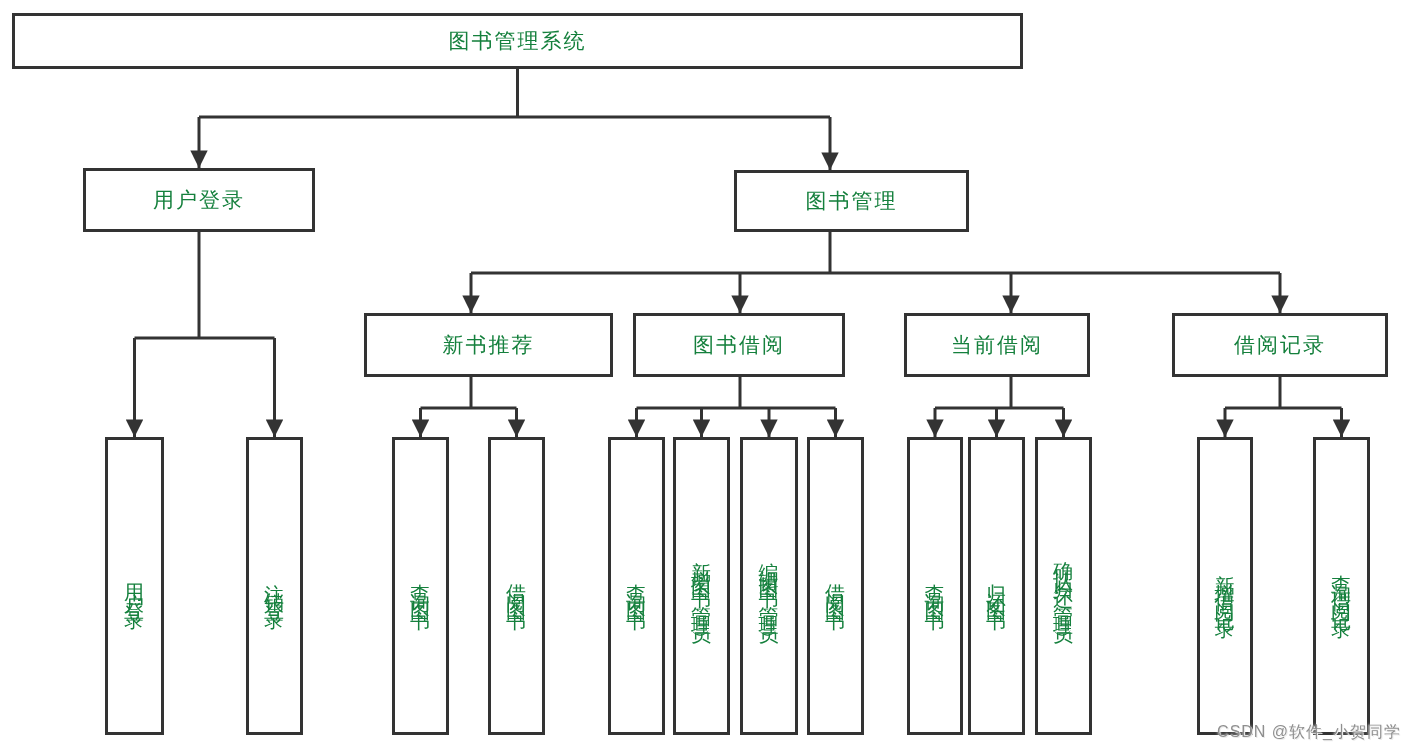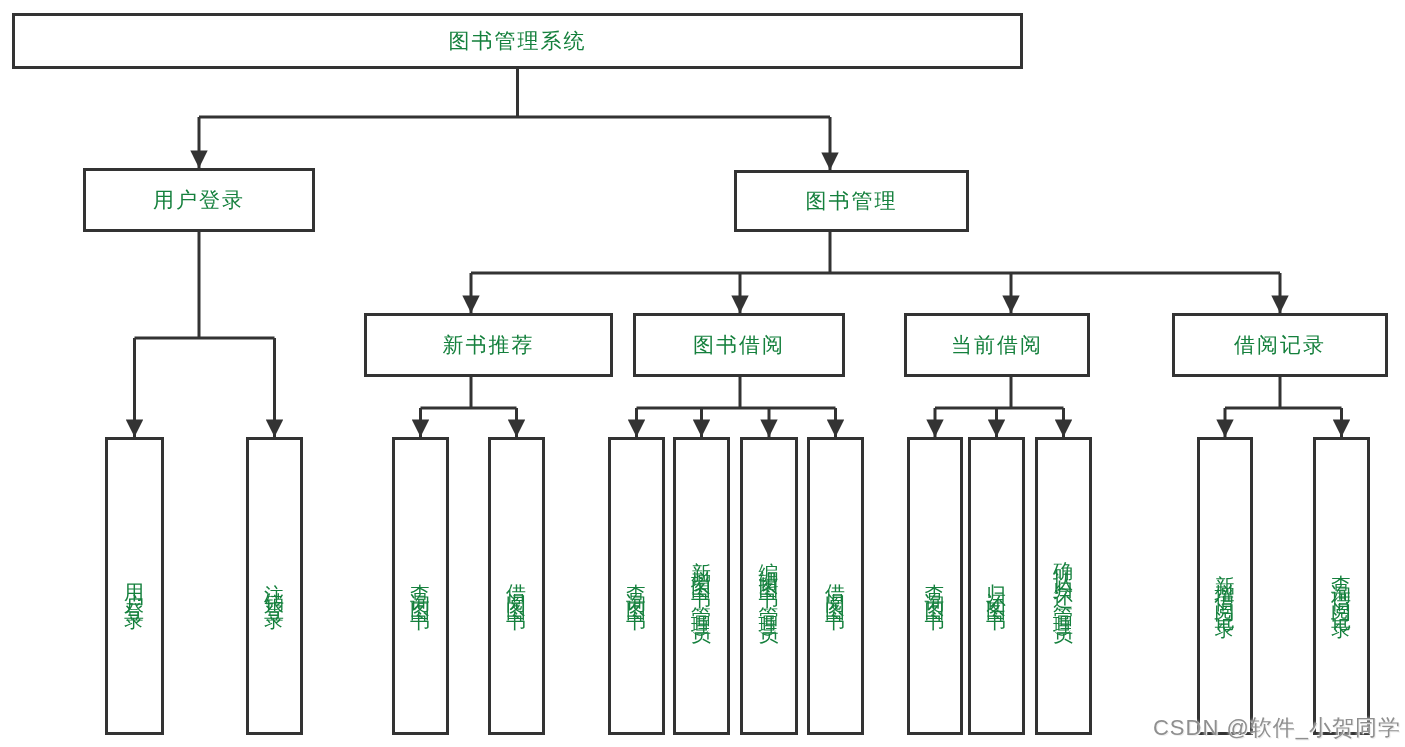--- a/index.html
+++ b/index.html
@@ -32,21 +32,21 @@
     text-orientation:mixed;
     font-size:20px;
     letter-spacing:9px;
     line-height:1;
   }
   #watermark{
     position:absolute;
     right:4px;
     bottom:4px;
     z-index:3;
-    font-size:22px;
+    font-size:16px;
     color:#8f8f8f;
     letter-spacing:1px;
     text-shadow:0 0 3px #ffffff,1px 1px 0 #e8e8e8;
     white-space:nowrap;
   }
 </style>
 </head>
 <body>
 
 <div id="canvas">

